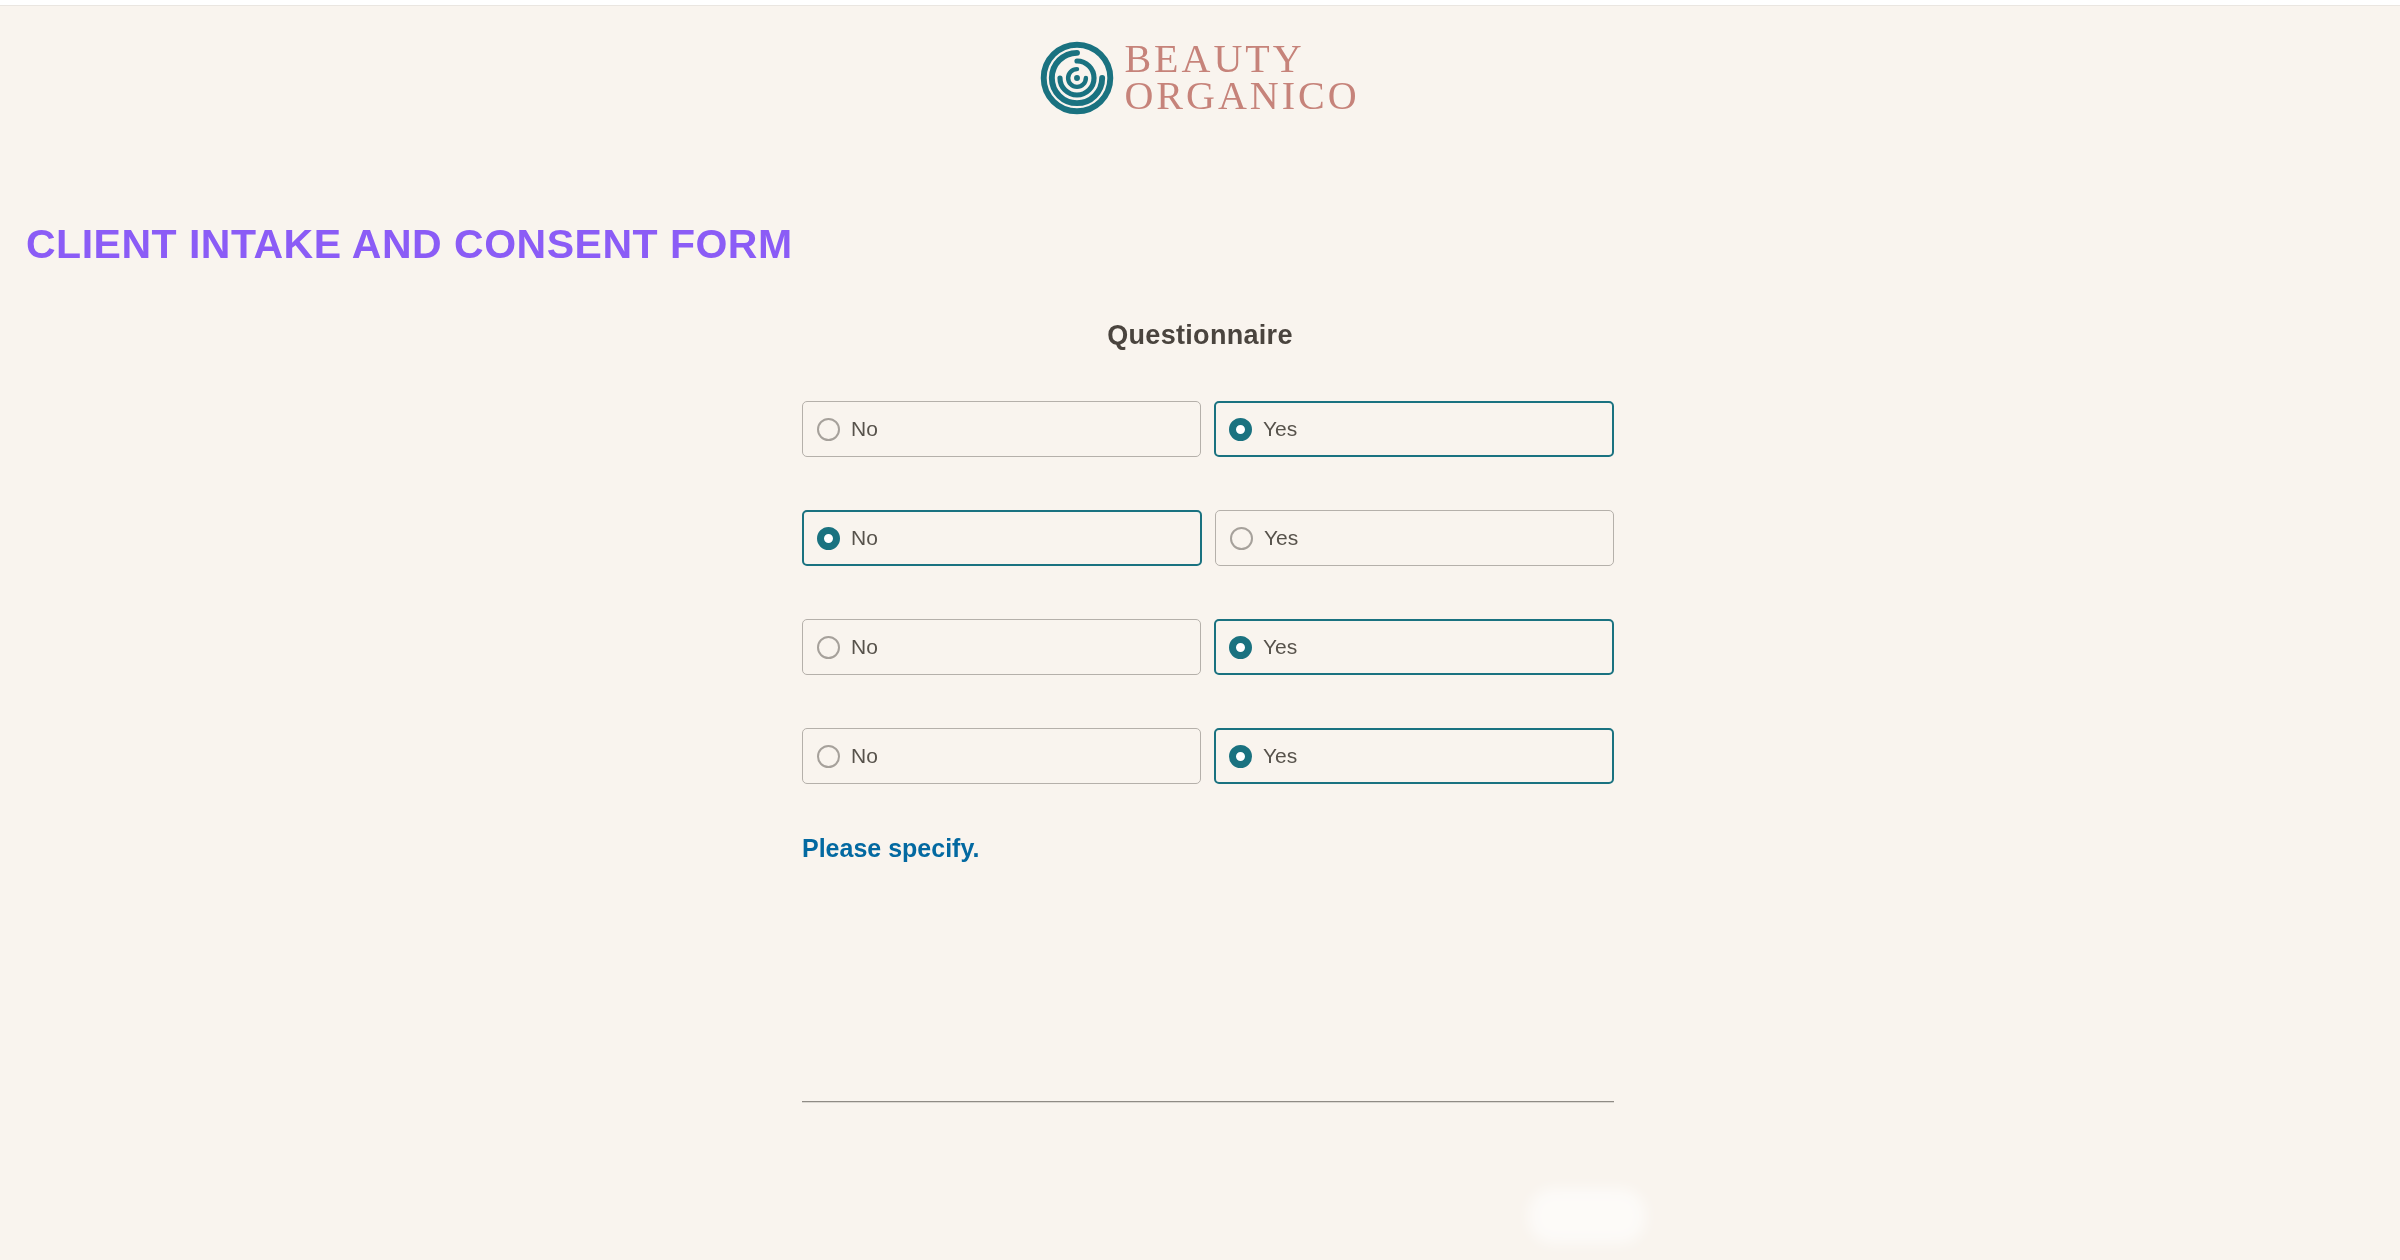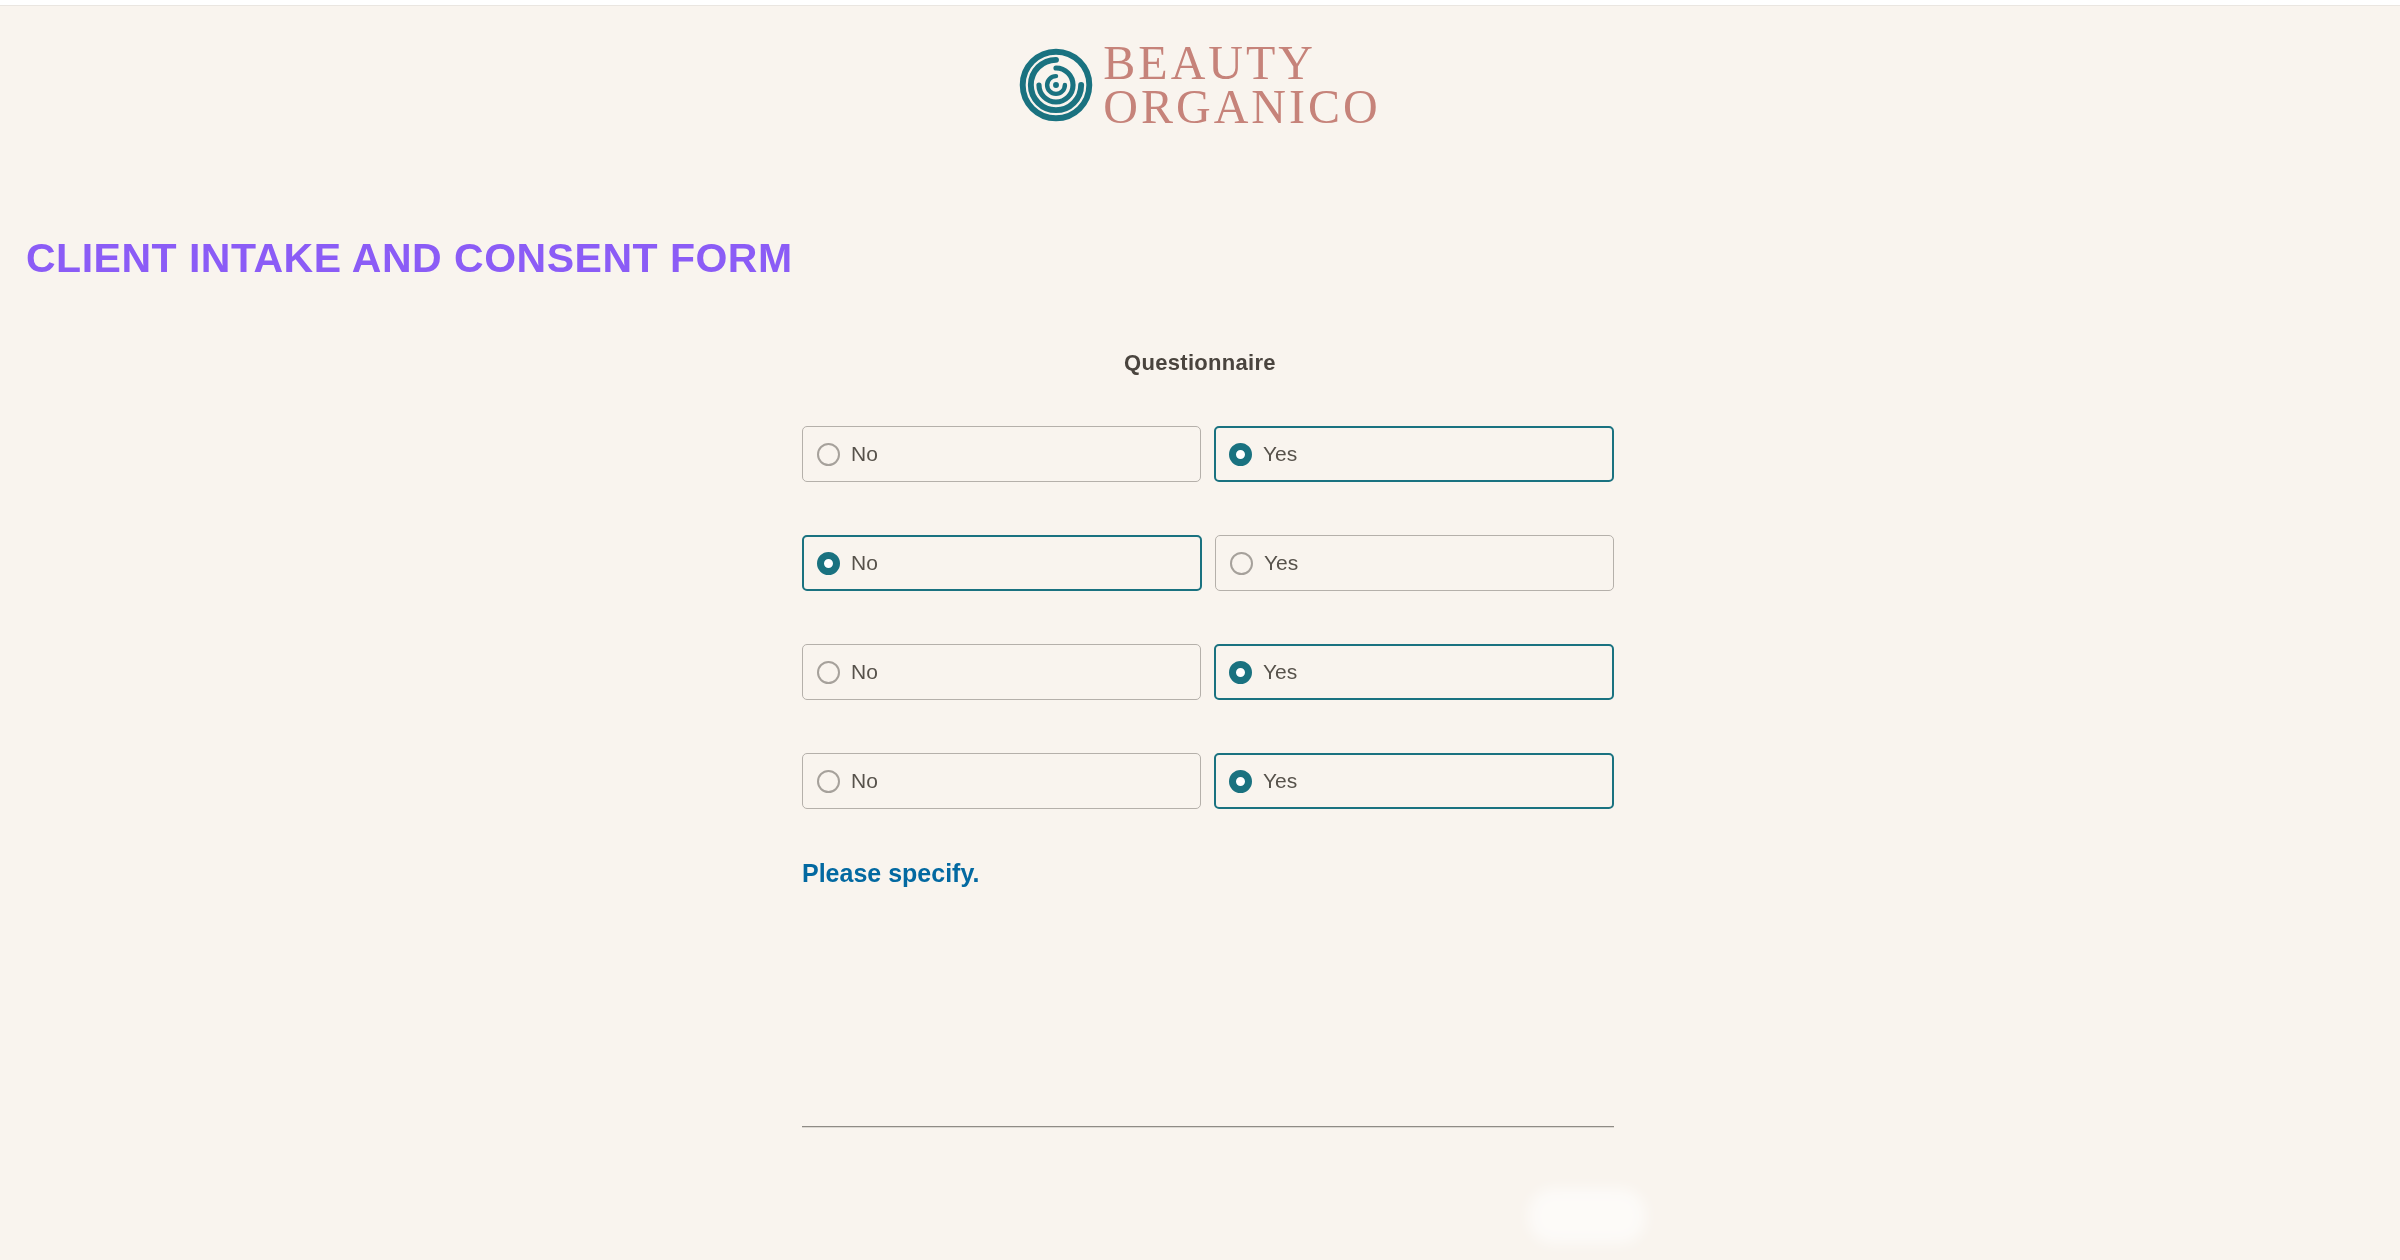--- a/index.html
+++ b/index.html
@@ -17,38 +17,38 @@
   }
   .logo-row {
     margin-top: 35px;
     display: flex; justify-content: center; align-items: center;
     gap: 10px;
   }
   .logo-icon { width: 74px; height: 74px; flex: 0 0 auto; }
   .logo-text {
     font-family: "Liberation Serif", serif;
     color: #c6837a;
-    font-size: 48px;
+    font-size: 40px;
     line-height: 0.92;
     letter-spacing: 3px;
     font-weight: 400;
   }
   .page-title {
     margin-top: 106px;
     text-align: left;
     font-size: 41px;
     font-weight: 700;
     color: #8b5cf6;
     letter-spacing: 0.5px;
     margin-left: 26px;
   }
   .section-heading {
-    margin-top: 68px;
+    margin-top: 52px;
     text-align: center;
-    font-size: 22px;
+    font-size: 27px;
     font-weight: 700;
     color: #4a443e;
     letter-spacing: 0.3px;
   }
   .form-col {
     width: 812px;
     margin: 50px auto 0 auto;
     transform: translateX(8px);
   }
   .q { margin-bottom: 53px; }

